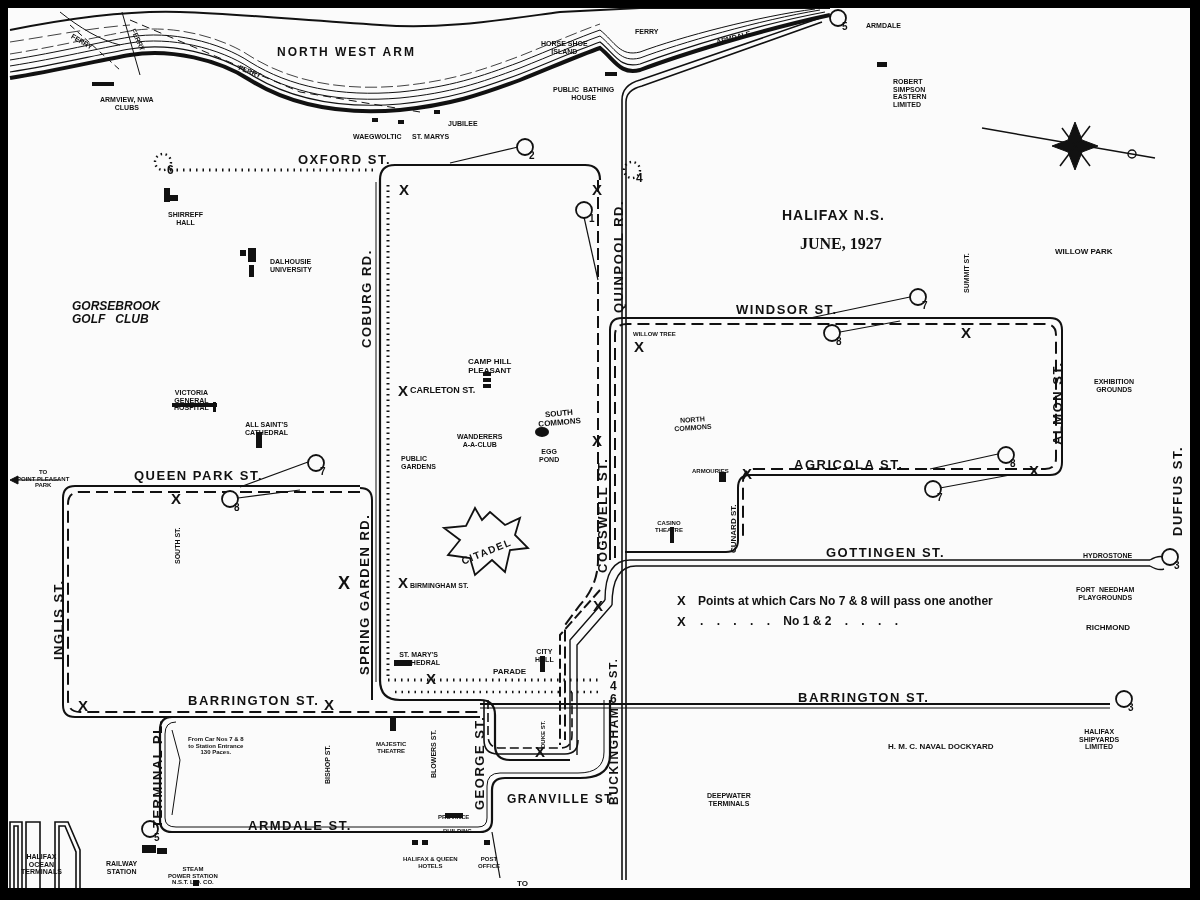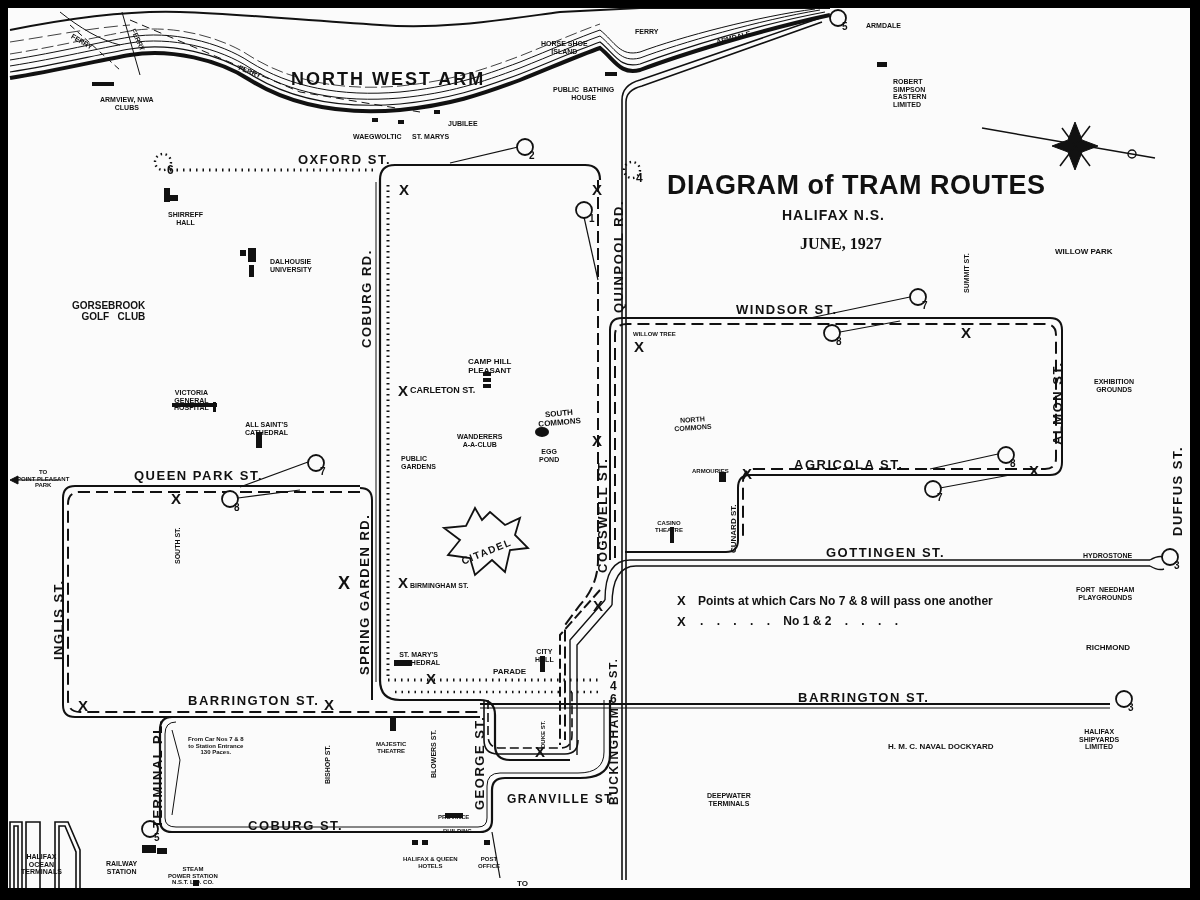--- a/index.html
+++ b/index.html
@@ -167,25 +167,24 @@
     </g>
 
     <ellipse cx="542" cy="432" rx="7" ry="5" fill="#111"></ellipse>
 
     <g stroke="#111" fill="#111">
       <line x1="14" y1="480" x2="60" y2="480" stroke-width="1.2"></line>
       <polygon points="10,480 18,476 18,484"></polygon>
     </g>
   </svg>
 
-  <div class="lbl title" style="left:659px; top:164px;">DIAGRAM of TRAM ROUTES</div>
   <div class="lbl sub" style="left:774px; top:200px;">HALIFAX  N.S.</div>
   <div class="lbl date" style="left:792px; top:228px;">JUNE, 1927</div>
 
-  <div class="lbl st" style="left:283px; top:38px; font-size:18px; letter-spacing:2px;margin-top:24px;">NORTH  WEST  ARM</div>
+  <div class="lbl st" style="left:269px; top:38px; font-size:12px; letter-spacing:2px;">NORTH  WEST  ARM</div>
   <div class="lbl xs" style="left:62px; top:30px; transform:rotate(30deg);">FERRY</div>
   <div class="lbl xs" style="left:118px; top:28px; transform:rotate(65deg);">FERRY</div>
   <div class="lbl xs" style="left:230px; top:60px; transform:rotate(22deg);">FERRY</div>
   <div class="lbl xs" style="left:627px; top:20px;">FERRY</div>
 
   <div class="lbl st" style="left:290px; top:145px;">OXFORD  ST.</div>
   <div class="lbl st vert" style="left:352px; top:340px;">COBURG  RD.</div>
   <div class="lbl st vert" style="left:604px; top:305px;">QUINPOOL  RD.</div>
   <div class="lbl st" style="left:728px; top:295px;">WINDSOR  ST.</div>
   <div class="lbl xs vert" style="left:955px; top:285px;">SUMMIT ST.</div>
@@ -204,21 +203,21 @@
   <div class="lbl st" style="left:180px; top:686px;">BARRINGTON  ST.</div>
   <div class="lbl st" style="left:790px; top:683px;">BARRINGTON  ST.</div>
   <div class="lbl st vert" style="left:143px; top:820px;">TERMINAL  PL.</div>
   <div class="lbl xs vert" style="left:316px; top:776px;">BISHOP ST.</div>
   <div class="lbl xs vert" style="left:422px; top:770px;">BLOWERS ST.</div>
   <div class="lbl st vert" style="left:465px; top:802px;">GEORGE  ST.</div>
   <div class="lbl xs vert" style="left:532px; top:740px; font-size:6px;">DUKE ST.</div>
   <div class="lbl st" style="left:499px; top:785px; font-size:12px;">GRANVILLE  ST.</div>
   <div class="lbl st vert" style="left:600px; top:797px; font-size:12px;">BUCKINGHAM</div>
   <div class="lbl st vert" style="left:600px; top:670px; font-size:11px;">ST.</div>
-  <div class="lbl st" style="left:240px; top:811px;">COBURG  ST.</div>
+  <div class="lbl st" style="left:240px; top:811px;">ARMDALE  ST.</div>
 
   <div class="lbl xs" style="left:92px; top:88px; white-space:pre;">ARMVIEW, NWA
 CLUBS</div>
   <div class="lbl xs" style="left:345px; top:125px;">WAEGWOLTIC</div>
   <div class="lbl xs" style="left:404px; top:125px;">ST. MARYS</div>
   <div class="lbl xs" style="left:440px; top:112px;">JUBILEE</div>
   <div class="lbl xs" style="left:533px; top:32px; white-space:pre;">HORSE SHOE
 ISLAND</div>
   <div class="lbl xs" style="left:545px; top:78px; white-space:pre;">PUBLIC  BATHING
 HOUSE</div>
@@ -226,21 +225,21 @@
   <div class="lbl xs" style="left:858px; top:14px;">ARMDALE</div>
   <div class="lbl xs" style="left:885px; top:70px; white-space:pre; text-align:left;">ROBERT
 SIMPSON
 EASTERN
 LIMITED</div>
   <div class="lbl sm" style="left:1047px; top:240px;">WILLOW   PARK</div>
   <div class="lbl xs" style="left:160px; top:203px; white-space:pre;">SHIRREFF
 HALL</div>
   <div class="lbl xs" style="left:262px; top:250px; white-space:pre; text-align:left;">DALHOUSIE
 UNIVERSITY</div>
-  <div class="lbl xs" style="left:64px; top:292px; white-space:pre; text-align:right; font-size:10px;">GORSEBROOK
+  <div class="lbl xs" style="left:64px; top:292px; white-space:pre; text-align:left; font-size:12px;font-style:italic;">GORSEBROOK
 GOLF   CLUB</div>
   <div class="lbl xs" style="left:166px; top:381px; white-space:pre;">VICTORIA
 GENERAL
 HOSPITAL</div>
   <div class="lbl xs" style="left:237px; top:413px; white-space:pre;">ALL SAINT'S
 CATHEDRAL</div>
   <div class="lbl xs" style="left:460px; top:350px; white-space:pre; font-size:8px;">CAMP HILL
 PLEASANT</div>
   <div class="lbl xs" style="left:530px; top:402px; white-space:pre; font-size:8px; transform:rotate(-5deg);">SOUTH
 COMMONS</div>
@@ -255,21 +254,21 @@
   <div class="lbl xs" style="left:666px; top:408px; white-space:pre; transform:rotate(-4deg);">NORTH
 COMMONS</div>
   <div class="lbl xs" style="left:1086px; top:370px; white-space:pre;">EXHIBITION
 GROUNDS</div>
   <div class="lbl xs" style="left:684px; top:460px; font-size:6px;">ARMOURIES</div>
   <div class="lbl xs" style="left:647px; top:512px; white-space:pre; font-size:6px;">CASINO
 THEATRE</div>
   <div class="lbl xs" style="left:1075px; top:544px;">HYDROSTONE</div>
   <div class="lbl xs" style="left:1068px; top:578px; white-space:pre;">FORT  NEEDHAM
 PLAYGROUNDS</div>
-  <div class="lbl sm" style="left:1078px; top:636px;">RICHMOND</div>
+  <div class="lbl sm" style="left:1078px; top:616px;">RICHMOND</div>
   <div class="lbl xs" style="left:389px; top:643px; white-space:pre;">ST. MARY'S
 CATHEDRAL</div>
   <div class="lbl xs" style="left:527px; top:640px; white-space:pre;">CITY
 HALL</div>
   <div class="lbl xs" style="left:485px; top:660px; font-size:8px;">PARADE</div>
   <div class="lbl xs" style="left:9px; top:461px; white-space:pre; font-size:6px;">TO
 POINT PLEASANT
 PARK</div>
   <div class="lbl xs" style="left:368px; top:733px; white-space:pre; font-size:6px;">MAJESTIC
 THEATRE</div>

